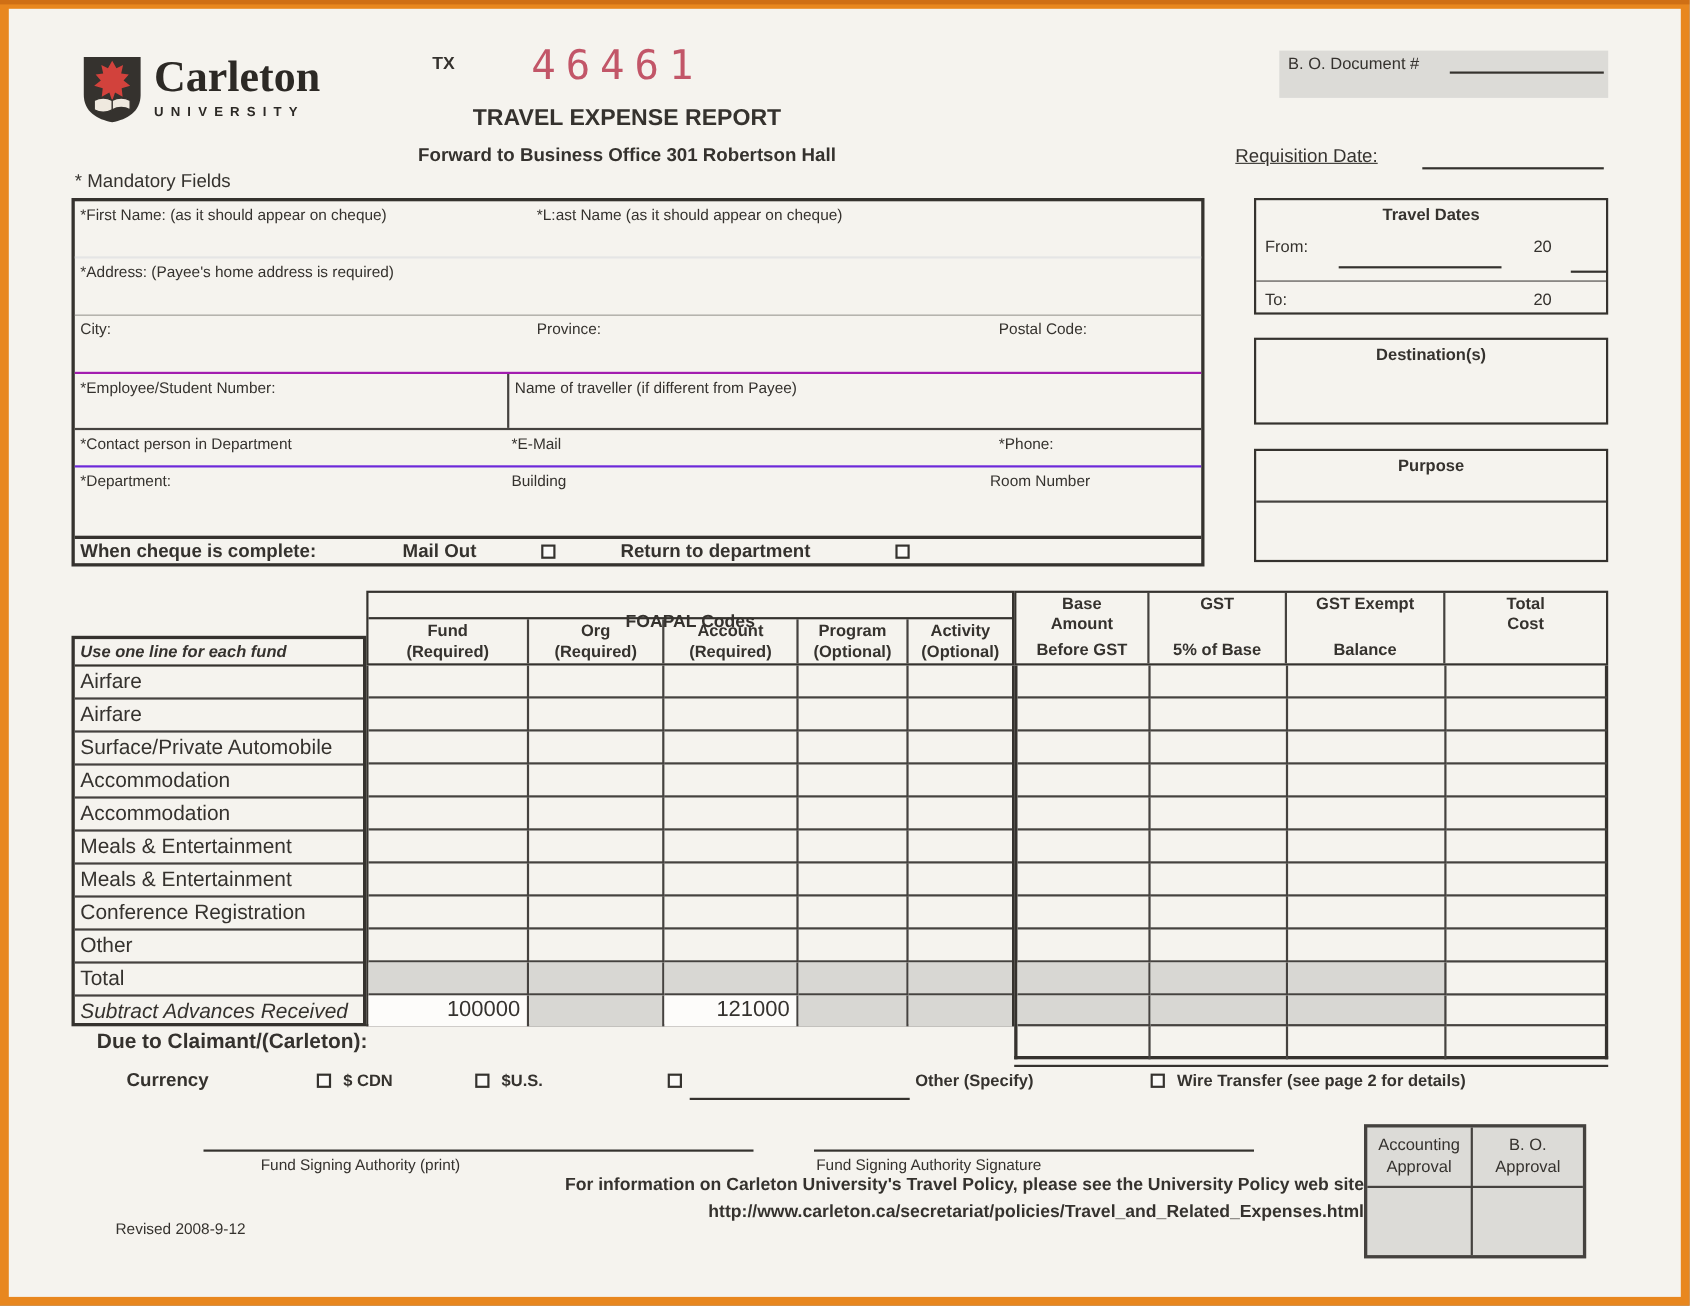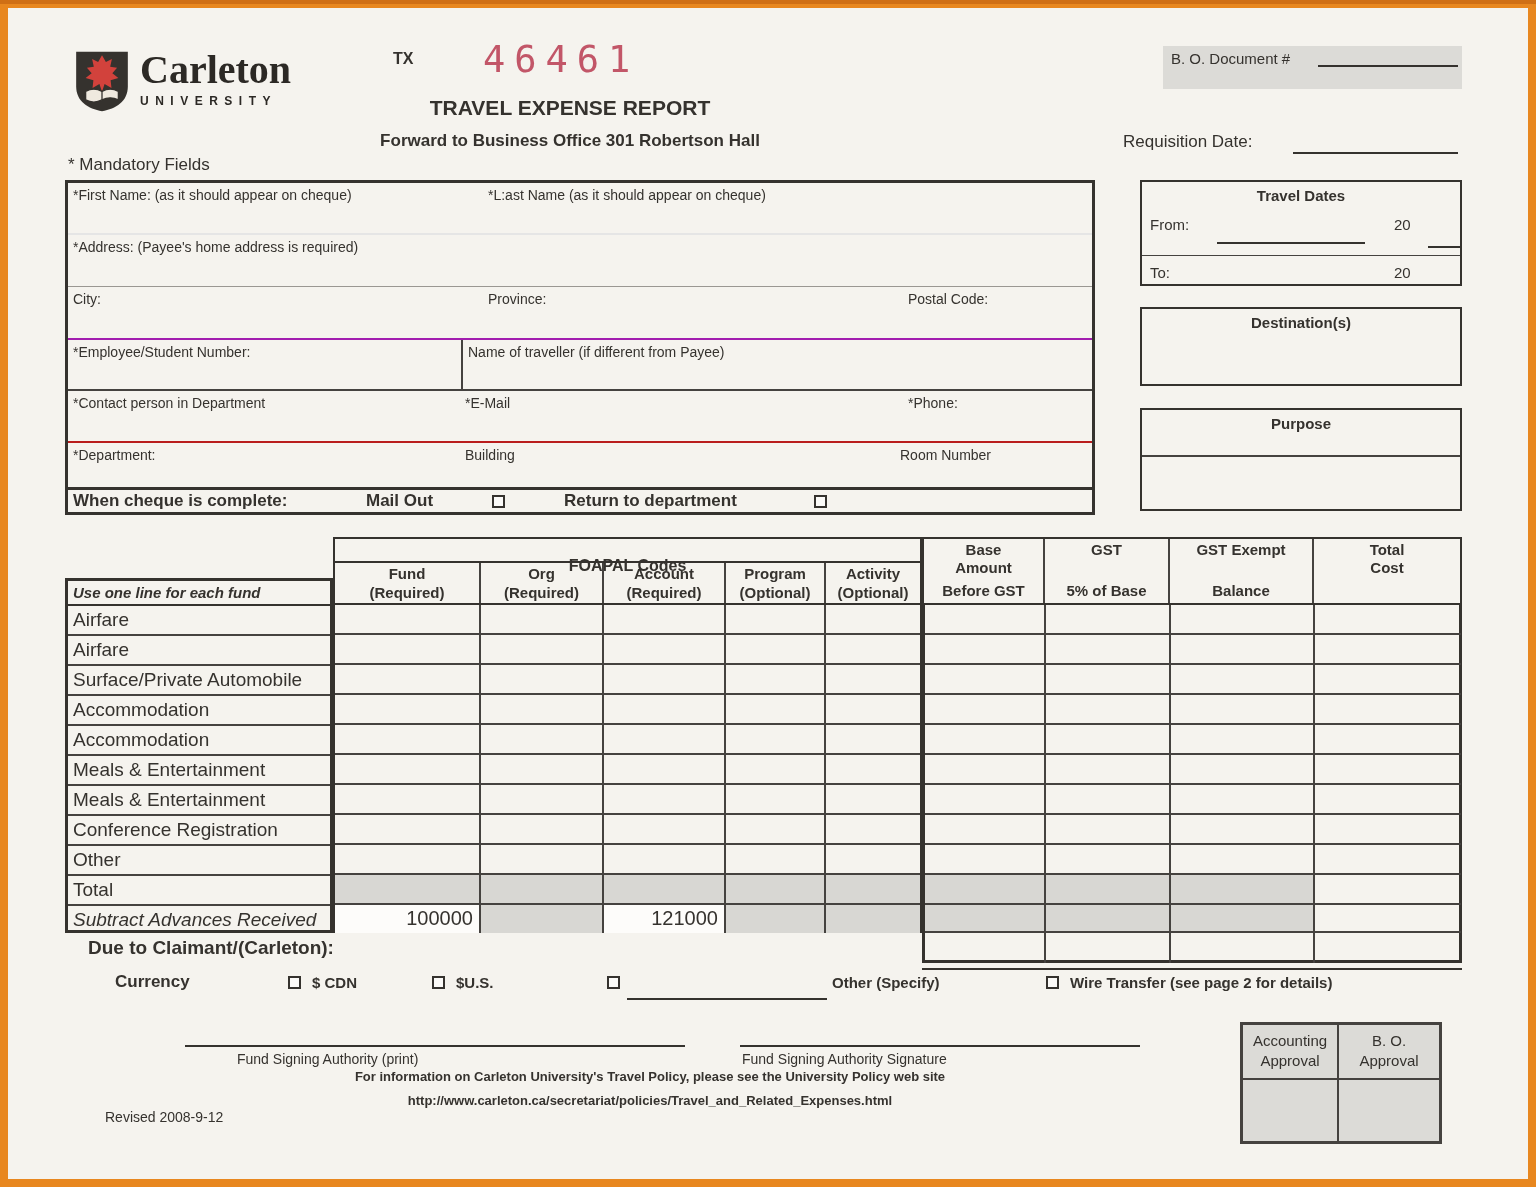--- a/index.html
+++ b/index.html
@@ -13,36 +13,36 @@
   .logo svg { display:block; }
   .logo-text { margin-left:10px; }
   .logo-name { font-family:"Liberation Serif", serif; font-size:40px; font-weight:bold; color:#2c2925; line-height:40px; letter-spacing:0px; }
   .logo-sub  { font-size:12px; font-weight:bold; letter-spacing:6.5px; color:#2c2925; margin-top:4px; }
   .tx-label  { position:absolute; left:393px; top:50px; font-size:16px; font-weight:bold; }
   .tx-number { position:absolute; left:483px; top:38px; font-family:"DejaVu Sans Mono", monospace; font-size:37px; letter-spacing:9px; color:#c25668; }
   .title     { position:absolute; left:330px; top:96px; width:480px; text-align:center; font-size:21px; font-weight:bold; }
   .subtitle  { position:absolute; left:330px; top:131px; width:480px; text-align:center; font-size:17px; font-weight:bold; }
   .bo-doc    { position:absolute; left:1163px; top:46px; width:299px; height:43px; background:#dcdbd7; font-size:15px; padding:4px 0 0 8px; }
   .bo-line   { position:absolute; left:155px; top:19px; width:140px; height:2px; background:#35322e; }
-  .req-label { position:absolute; left:1123px; top:132px; font-size:17px; }
+  .req-label { position:absolute; left:1123px; top:132px; font-size:17px;text-decoration:underline; }
   .mandatory { position:absolute; left:68px; top:155px; font-size:17px; }
 
   .wline { position:absolute; height:2px; background:#35322e; }
   .cbx { position:absolute; width:13px; height:13px; border:2px solid #35322e; background:#fbfaf8; }
 
   
   .info-box { position:absolute; left:65px; top:180px; width:1030px; height:335px; border:3px solid #35322e; }
   .irow { position:absolute; left:0; width:100%; }
   .irow .lbl { position:absolute; top:4px; font-size:14px; white-space:nowrap; }
   .r1 { top:0;   height:50px; }
   .r2 { top:50px;  height:53px; border-top:2px solid #e5e5e5; }
   .r3 { top:103px; height:52px; border-top:1px solid #9a9792; }
   .r4 { top:155px; height:51px; border-top:2px solid #a21caf;padding-left:36px; }
   .r5 { top:206px; height:52px; border-top:2px solid #45423f; }
-  .r6 { top:258px; height:44px; border-top:2px solid #b91c1c; }
+  .r6 { top:240px; height:44px; border-top:2px solid #6d28d9; }
   .r7 { top:304px; height:25px; border-top:3px solid #35322e; }
   .vdiv { position:absolute; top:0; bottom:0; width:2px; background:#45423f; }
   .r7 .lbl { font-size:17px; font-weight:bold; top:1px; }
 
   
   .sbox { position:absolute; left:1140px; width:322px; border:2px solid #35322e; }
   .sbox .btitle { text-align:center; font-size:15px; font-weight:bold; padding-top:5px; }
   .td-box  { top:180px; height:106px; }
   .dst-box { top:307px; height:79px; }
   .pp-box  { top:408px; height:103px; }
@@ -80,21 +80,21 @@
   .amount-dbl { position:absolute; left:922px; top:968px; width:540px; height:2px; background:#35322e; }
 
   .due-label { position:absolute; left:88px; top:937px; font-size:19px; font-weight:bold; }
 
   
   .cur-label { position:absolute; left:115px; top:972px; font-size:17px; font-weight:bold; }
   .cur-item  { position:absolute; top:974px; font-size:15px; font-weight:bold;text-align:right; }
 
   
   .sig-label { position:absolute; top:1051px; font-size:14px; }
-  .policy { position:absolute; left:60px; width:1180px; text-align:center; font-size:13px; font-weight:bold; }
+  .policy { position:absolute; left:60px; width:1180px; text-align:right; font-size:16px; font-weight:bold; }
   .revised { position:absolute; left:105px; top:1109px; font-size:14px; }
 
   .appr-box { position:absolute; left:1240px; top:1022px; width:202px; height:122px; border:3px solid #45423f; background:#dcdbd7; display:grid; grid-template-columns:96px 100px; grid-template-rows:55px 61px; }
   .appr-cell { border-right:2px solid #45423f; border-bottom:2px solid #45423f; text-align:center; font-size:15px; line-height:20px; padding-top:6px; }
   .appr-box .appr-cell:nth-child(2n) { border-right:0; }
   .appr-box .appr-cell:nth-child(n+3) { border-bottom:0; }
 </style>
 </head>
 <body>
 

